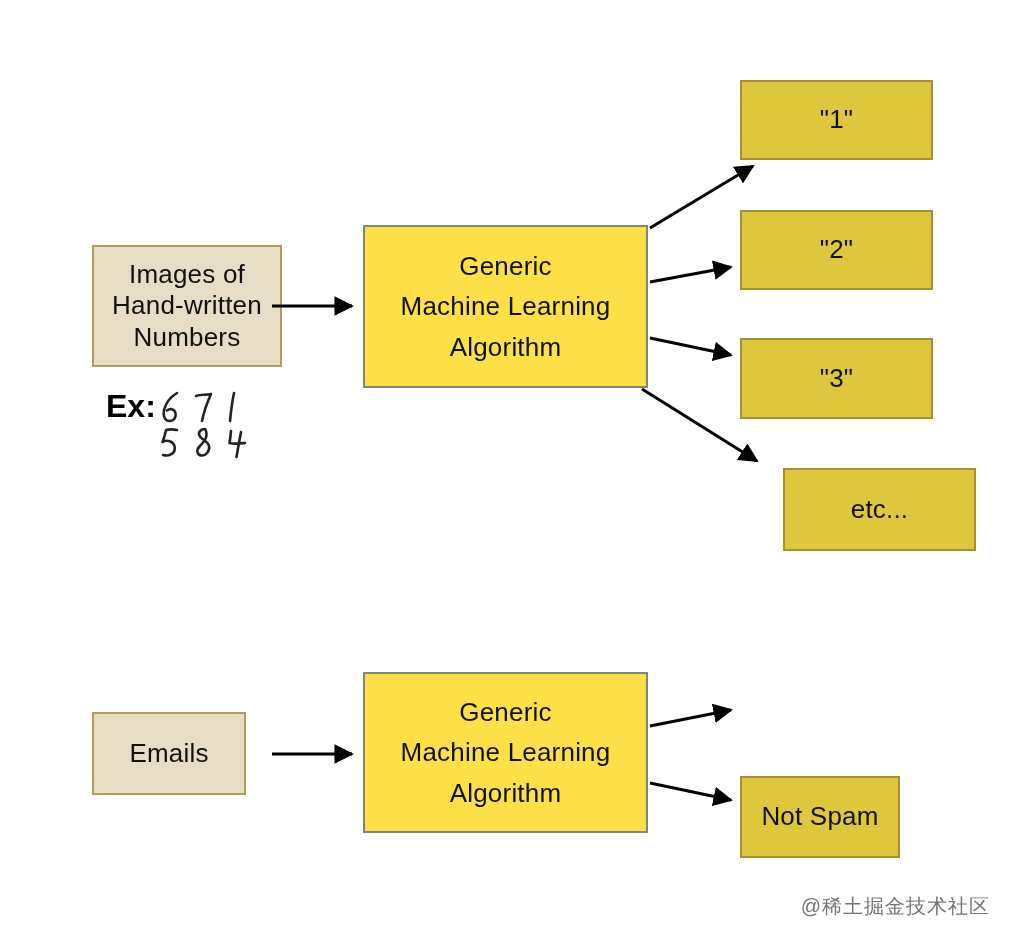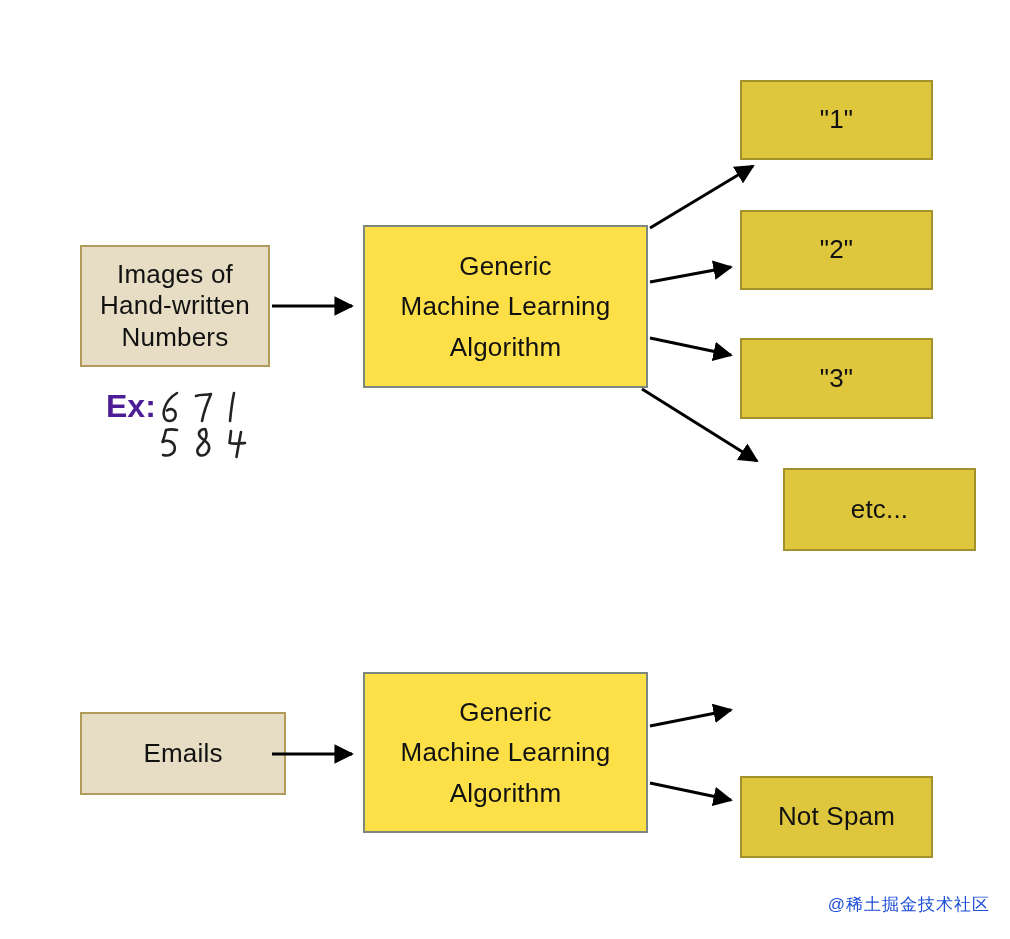--- a/index.html
+++ b/index.html
@@ -27,68 +27,69 @@
   }
   .node .box-label {
     white-space: pre-line;
     font-size: 26px;
     line-height: 1.2;
     letter-spacing: 0.2px;
   }
   .input-node {
     background: #e7ddc4;
     border: 2px solid #b29c5c;
+    margin-left: 12px;
   }
   .algo-node {
     background: #fde047;
     border: 2px solid #7c887f;
   }
   .algo-node .box-label {
     line-height: 1.55;
   }
   .output-node {
     background: #dfc73d;
     border: 2px solid #a3922c;
   }
   
   #input1  { left: 80px;  top: 245px; width: 190px; height: 122px; }
   #algo1   { left: 363px; top: 225px; width: 285px; height: 163px; }
   #out1    { left: 740px; top: 80px;  width: 193px; height: 80px; }
   #out2    { left: 740px; top: 210px; width: 193px; height: 80px; }
   #out3    { left: 740px; top: 338px; width: 193px; height: 81px; }
   #out4    { left: 740px; top: 468px; width: 193px; height: 83px; margin-left: 43px; }
   
-  #input2  { left: 80px;  top: 712px; width: 206px; height: 83px; }
+  #input2  { left: 80px;  top: 712px; width: 154px; height: 83px; }
   #algo2   { left: 363px; top: 672px; width: 285px; height: 161px; }
   #out5    { left: 740px; top: 648px; width: 193px; height: 81px; }
-  #out6    { left: 740px; top: 776px; width: 193px; height: 82px; align-items: center; }
+  #out6    { left: 740px; top: 776px; width: 160px; height: 82px; align-items: center; }
 
   #overlay {
     position: absolute;
     left: 0; top: 0;
     width: 1010px;
     height: 939px;
     z-index: 5;
     pointer-events: none;
   }
   #example-label {
     position: absolute;
     left: 106px;
     top: 388px;
     font-size: 32px;
     font-weight: 600;
-    color: #4c1d95;
+    color: #000000;
     z-index: 2;
   }
   #watermark {
     position: absolute;
     right: 20px;
     top: 893px;
-    font-size: 17px;
-    color: #1d4ed8;
+    font-size: 20px;
+    color: #737373;
     letter-spacing: 1px;
     z-index: 2;
   }
 </style>
 </head>
 <body>
 
 <div id="canvas">
 
   <div id="input1" class="node input-node">

